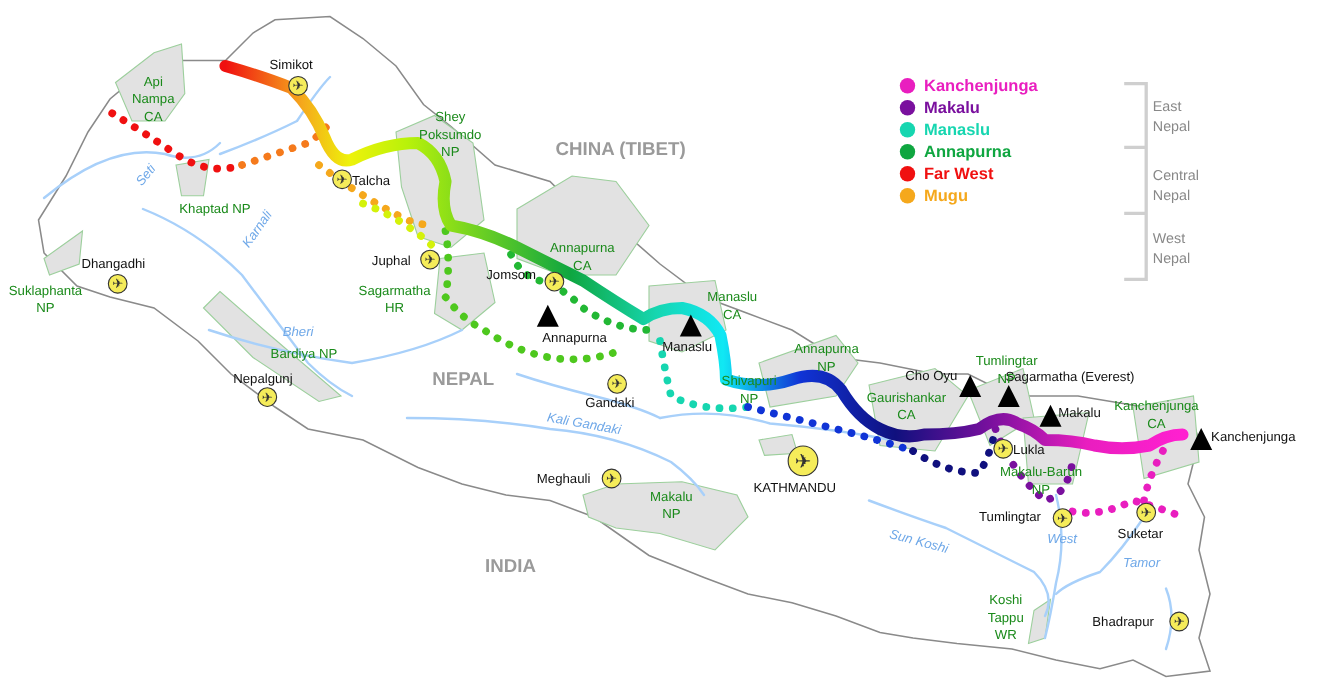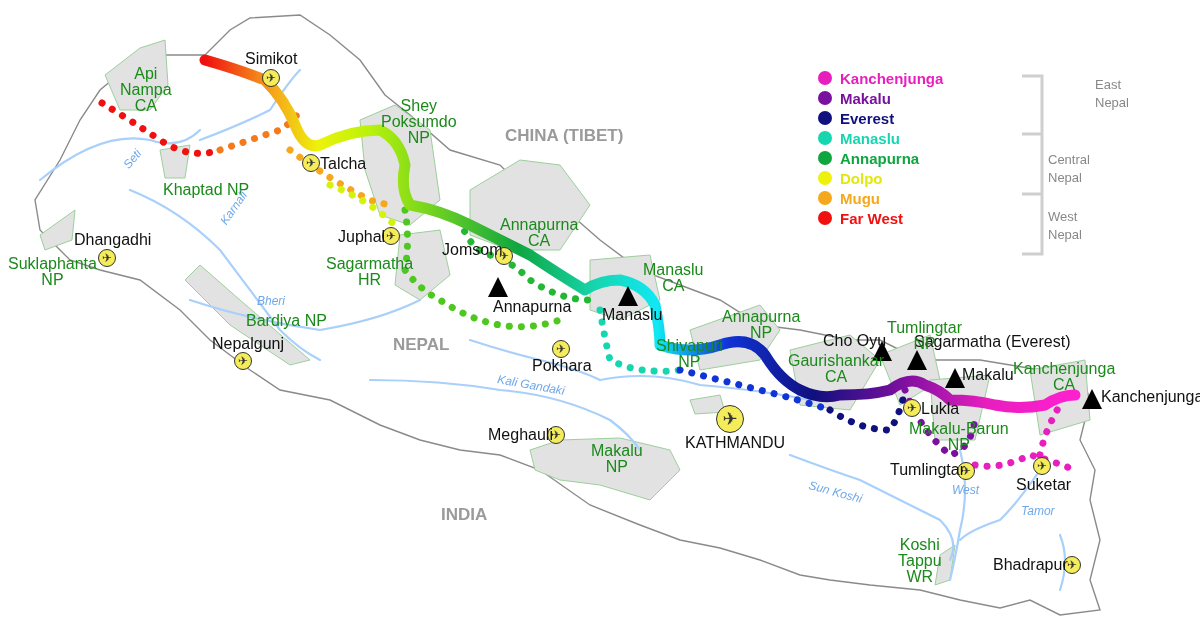--- a/index.html
+++ b/index.html
@@ -1,18 +1,18 @@
 <!DOCTYPE html>
 <html><head>
 <meta charset="utf-8">
 <style>
   html,body{margin:0;padding:0;background:#fff;}
   body{width:1200px;height:620px;position:relative;overflow:hidden;font-family:"Liberation Sans",sans-serif;}
   #map{position:absolute;left:0;top:0;width:1200px;height:620px;}
-  .lbl{position:absolute;white-space:nowrap;font-size:16px;line-height:16px;}
+  .lbl{position:absolute;white-space:nowrap;font-size:12px;line-height:16px;}
   .place{color:#111;}
   .park{color:#1a8a1a;text-align:center;}
   .peak{color:#111;}
   .country{color:#9a9a9a;font-weight:bold;font-size:17px;}
   .river{color:#6fa8e8;font-style:italic;font-size:12px;}
   .airport{position:absolute;width:18px;height:18px;border-radius:50%;background:#f5ec5a;border:1.5px solid #333;box-sizing:border-box;display:flex;align-items:center;justify-content:center;font-size:12px;color:#333;line-height:1;}
   .airport.big{width:28px;height:28px;font-size:18px;}
   .peak-tri{position:absolute;width:0;height:0;border-left:10px solid transparent;border-right:10px solid transparent;border-bottom:20px solid #000;}
   #legend{position:absolute;left:818px;top:68px;}
   .leg-row{display:flex;align-items:center;height:20px;}
@@ -113,21 +113,21 @@
 <div class="airport" style="left:495px;top:247px;">✈</div>
 <div class="lbl place" style="left:442px;top:242px;">Jomsom</div>
 
 <div class="airport" style="left:98px;top:249px;">✈</div>
 <div class="lbl place" style="left:74px;top:232px;">Dhangadhi</div>
 
 <div class="airport" style="left:234px;top:352px;">✈</div>
 <div class="lbl place" style="left:212px;top:336px;">Nepalgunj</div>
 
 <div class="airport" style="left:552px;top:340px;">✈</div>
-<div class="lbl place" style="left:532px;top:358px;">Pokhara</div>
+<div class="lbl place" style="left:532px;top:358px;">Gandaki</div>
 
 <div class="airport" style="left:547px;top:426px;">✈</div>
 <div class="lbl place" style="left:488px;top:427px;">Meghauli</div>
 
 <div class="airport big" style="left:716px;top:405px;">✈</div>
 <div class="lbl place" style="left:685px;top:435px;">KATHMANDU</div>
 
 <div class="airport" style="left:903px;top:399px;">✈</div>
 <div class="lbl place" style="left:921px;top:401px;">Lukla</div>
 
@@ -235,46 +235,38 @@
 <div id="legend">
   <div class="leg-row">
       <span class="leg-dot" style="background:#e91ebf"></span>
       <span class="leg-text" style="color:#e91ebf">Kanchenjunga</span>
     </div>
   <div class="leg-row">
       <span class="leg-dot" style="background:#7a109e"></span>
       <span class="leg-text" style="color:#7a109e">Makalu</span>
     </div>
   <div class="leg-row">
-      <span class="leg-dot" style="background:#10107e"></span>
-      <span class="leg-text" style="color:#10107e">Everest</span>
-    </div>
-  <div class="leg-row">
       <span class="leg-dot" style="background:#16d6b0"></span>
       <span class="leg-text" style="color:#16d6b0">Manaslu</span>
     </div>
   <div class="leg-row">
       <span class="leg-dot" style="background:#0fa640"></span>
       <span class="leg-text" style="color:#0fa640">Annapurna</span>
     </div>
   <div class="leg-row">
-      <span class="leg-dot" style="background:#eef20a"></span>
-      <span class="leg-text" style="color:#e4e80a">Dolpo</span>
+      <span class="leg-dot" style="background:#f01010"></span>
+      <span class="leg-text" style="color:#f01010">Far West</span>
     </div>
   <div class="leg-row">
       <span class="leg-dot" style="background:#f5a81c"></span>
       <span class="leg-text" style="color:#f5a81c">Mugu</span>
     </div>
-  <div class="leg-row">
-      <span class="leg-dot" style="background:#f01010"></span>
-      <span class="leg-text" style="color:#f01010">Far West</span>
-    </div>
-</div>
-
-<div class="region-text" style="left:1048px;top:76px;margin-left:47px;">
+</div>
+
+<div class="region-text" style="left:1048px;top:88px;">
     <div>East</div>
     <div>Nepal</div>
   </div>
 <div class="region-text" style="left:1048px;top:151px;">
     <div>Central</div>
     <div>Nepal</div>
   </div>
 <div class="region-text" style="left:1048px;top:208px;">
     <div>West</div>
     <div>Nepal</div>

